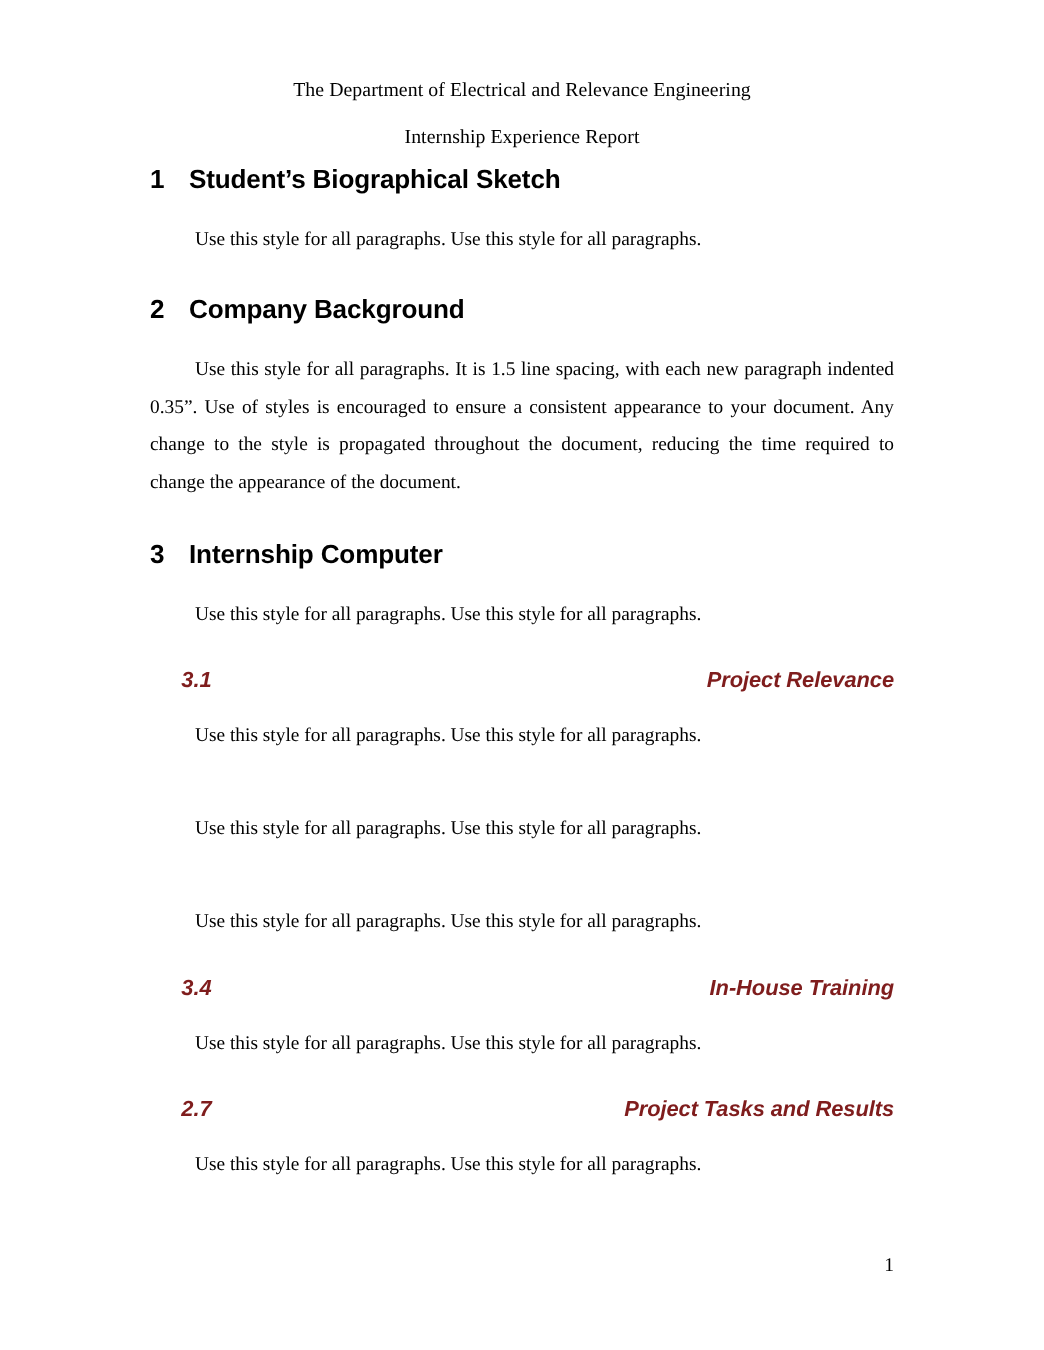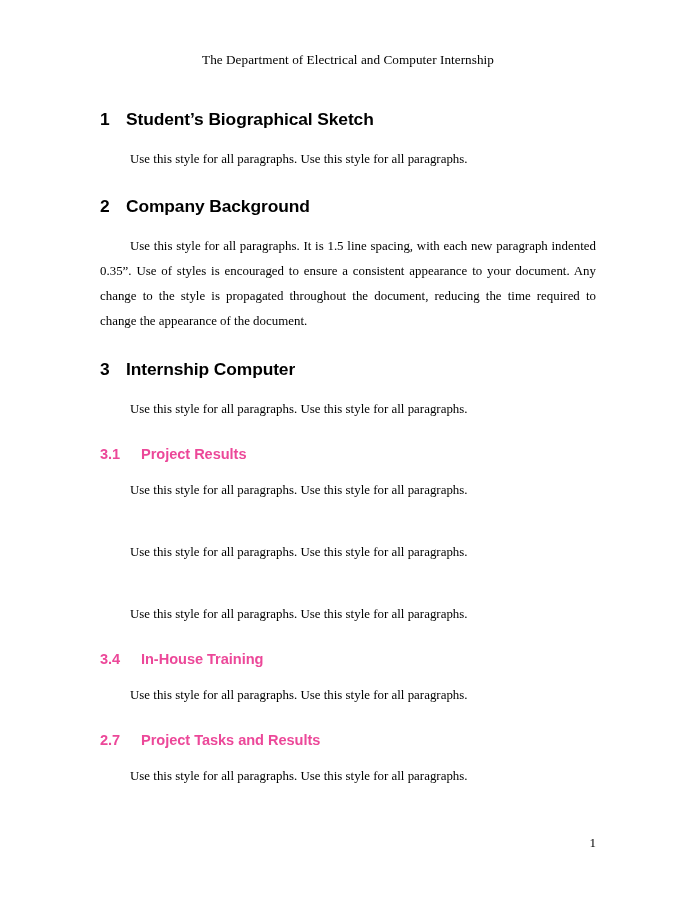--- a/index.html
+++ b/index.html
@@ -71,28 +71,30 @@
     flex: 1 1 auto;
   }
 
   
   .blk-h1 { margin-top: 0; }
 
   
   .h2 {
     font-family: "Liberation Sans", "DejaVu Sans", sans-serif;
     font-weight: bold;
+    font-style: italic;
     font-size: 14.6px;
     line-height: 19px;
-    color: #ec4899;
+    color: #7f1d1d;
     margin: 0;
     padding: 0;
     display: flex;
     align-items: baseline;
     letter-spacing: -0.05px;
+    text-align: right;
   }
   .h2 .num {
     width: 41px;
     flex: 0 0 41px;
   }
   .h2 .txt {
     flex: 1 1 auto;
   }
 
   
@@ -129,21 +131,22 @@
     line-height: 18px;
     color: #000;
   }
 </style>
 </head>
 <body>
 
 <div class="page">
 
   <div class="doc-header">
-    <div class="hdr-line">The Department of Electrical and Computer Internship</div>
+    <div class="hdr-line">The Department of Electrical and Relevance Engineering</div>
+    <div class="hdr-line">Internship Experience Report</div>
   </div>
 
   <div class="content">
 
     <div class="blk-h1">
       <div class="h1">
         <span class="num">1</span>
         <span class="txt">Student’s Biographical Sketch</span>
       </div>
     </div>
@@ -166,21 +169,21 @@
         <span class="num">3</span>
         <span class="txt">Internship Computer</span>
       </div>
     </div>
     <div class="sp-after-h1"></div>
     <p class="para single">Use this style for all paragraphs. Use this style for all paragraphs.</p>
     <div class="sp-after-para"></div>
 
     <div class="h2">
       <span class="num">3.1</span>
-      <span class="txt">Project Results</span>
+      <span class="txt">Project Relevance</span>
     </div>
     <div class="sp-after-h2"></div>
     <p class="para single">Use this style for all paragraphs. Use this style for all paragraphs.</p>
     <div class="sp-after-para"></div>
 
     <div class="sp-after-h2"></div>
     <p class="para single">Use this style for all paragraphs. Use this style for all paragraphs.</p>
     <div class="sp-after-para"></div>
 
     <div class="sp-after-h2"></div>

